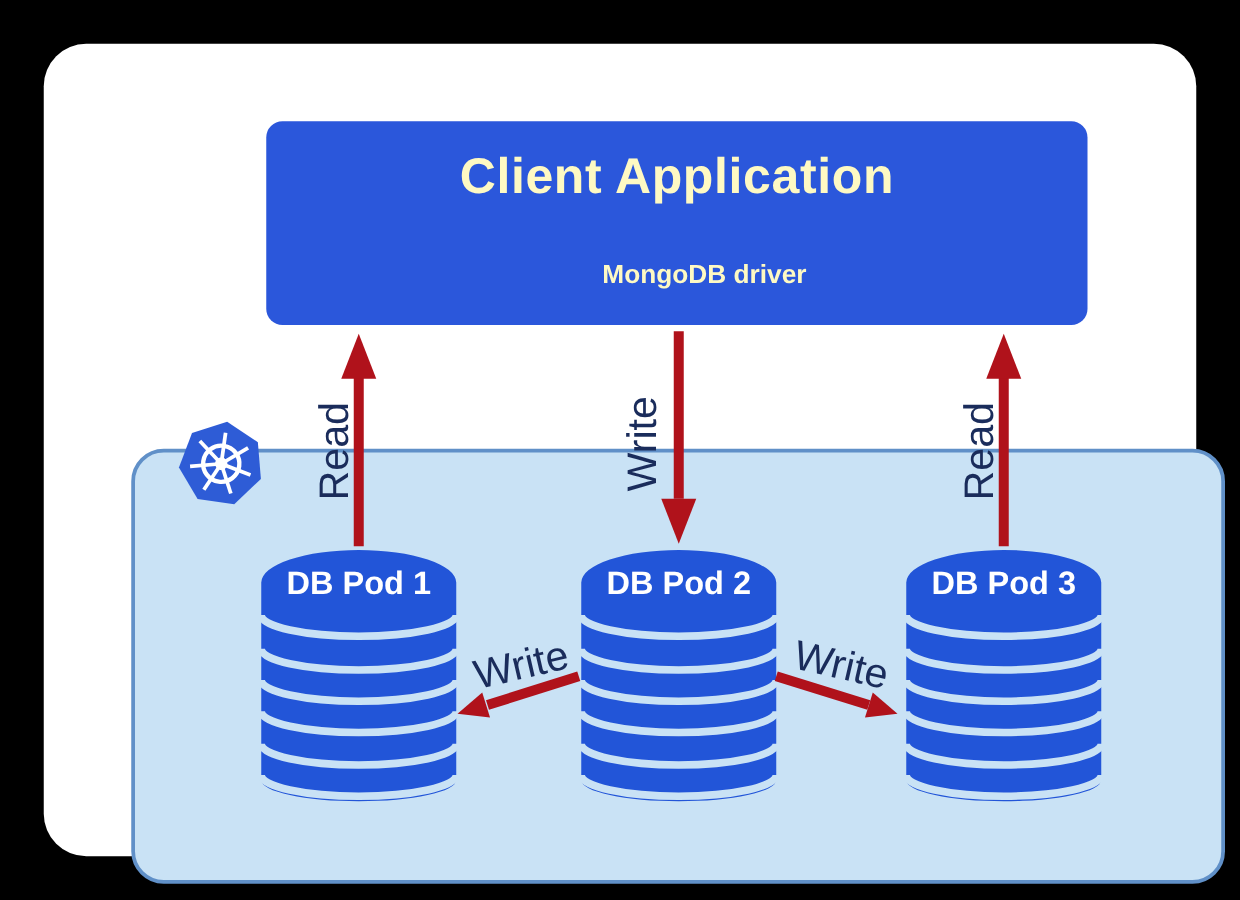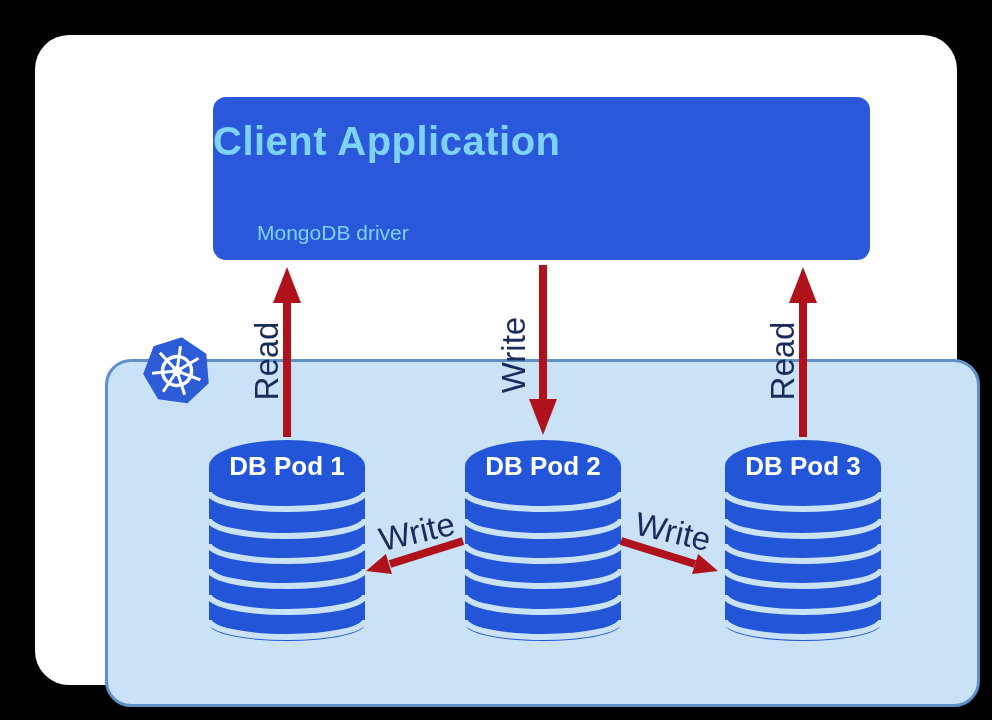--- a/index.html
+++ b/index.html
@@ -8,28 +8,28 @@
     position:relative; width:992px; height:720px; background:#000;
     font-family:"Liberation Sans", sans-serif; overflow:hidden;
   }
   .card {
     position:absolute; left:35px; top:35px; width:922px; height:650px;
     background:#ffffff; border-radius:34px;
   }
   
   .client-box {
     position:absolute; left:178px; top:62px; width:657px; height:163px;
-    background:#2b57db; border-radius:13px; color:#7dd3fc; 
+    background:#2b57db; border-radius:13px; color:#fef9c3; text-align:center;
   }
   .client-title {
     padding-top:22px; font-size:40px; line-height:44px; font-weight:bold;
     letter-spacing:0.5px;
   }
   .client-subtitle {
-    margin-top:58px; font-size:21px; line-height:24px; font-weight:normal;padding-left:44px;
+    margin-top:45px; font-size:21px; line-height:24px; font-weight:bold;padding-left:44px;
   }
   
   .cluster {
     position:absolute; left:70px; top:324px; width:875px; height:348px;
     background:#c9e2f5; border:3px solid #6090c8; border-radius:26px;
   }
   .k8s-icon { position:absolute; left:106px; top:300px; width:72px; height:72px; }
   
   .pod { position:absolute; width:160px; height:206px; }
   .pod-1 { left:172px; top:403px; }

